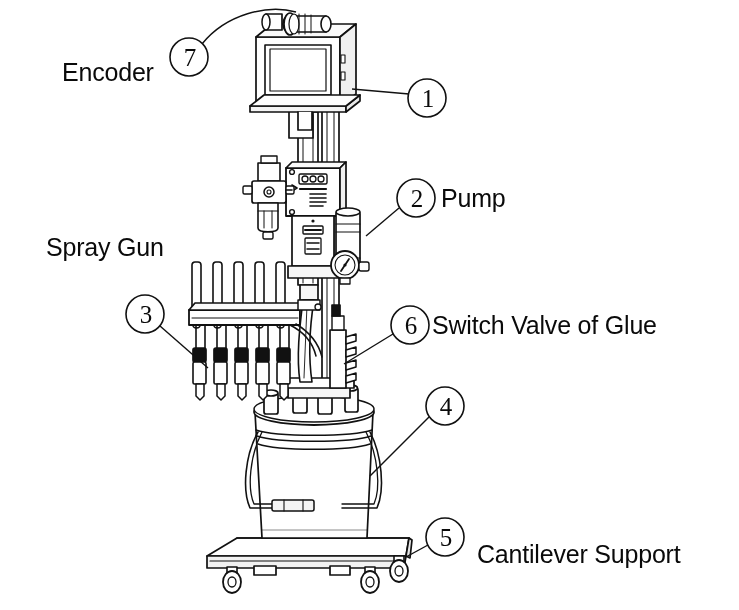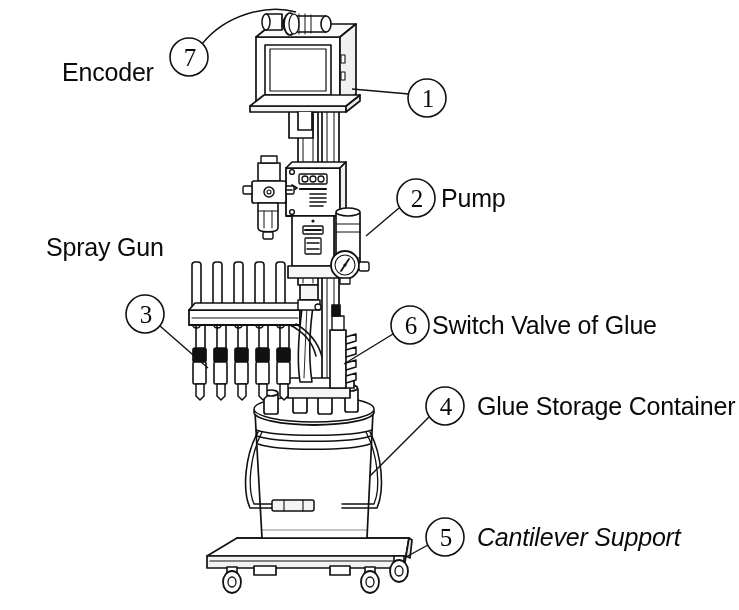--- a/index.html
+++ b/index.html
@@ -329,19 +329,18 @@
   <div class="callout-num" style="left:181px; top:45px; width:18px;">7</div>
   <div class="callout-num" style="left:419px; top:86px; width:18px;">1</div>
   <div class="callout-num" style="left:408px; top:186px; width:18px;">2</div>
   <div class="callout-num" style="left:137px; top:302px; width:18px;">3</div>
   <div class="callout-num" style="left:402px; top:313px; width:18px;">6</div>
   <div class="callout-num" style="left:437px; top:394px; width:18px;">4</div>
   <div class="callout-num" style="left:437px; top:525px; width:18px;">5</div>
 
   <div class="label-text" style="left:432px; top:311px;">Switch Valve of Glue</div>
   <div class="label-text" style="left:441px; top:184px;">Pump</div>
-  <div class="label-text" style="left:477px; top:392px;">Glue Storage Container</div>
-  <div class="label-text" style="left:477px; top:523px;font-style:italic;">Cantilever Support</div>
+  <div class="label-text" style="left:477px; top:540px;">Cantilever Support</div>
 
   <div class="label-text" style="left:46px; top:233px;">Spray Gun</div>
   <div class="label-text" style="left:62px; top:58px;">Encoder</div>
 
 </div>
 
 </body></html>

